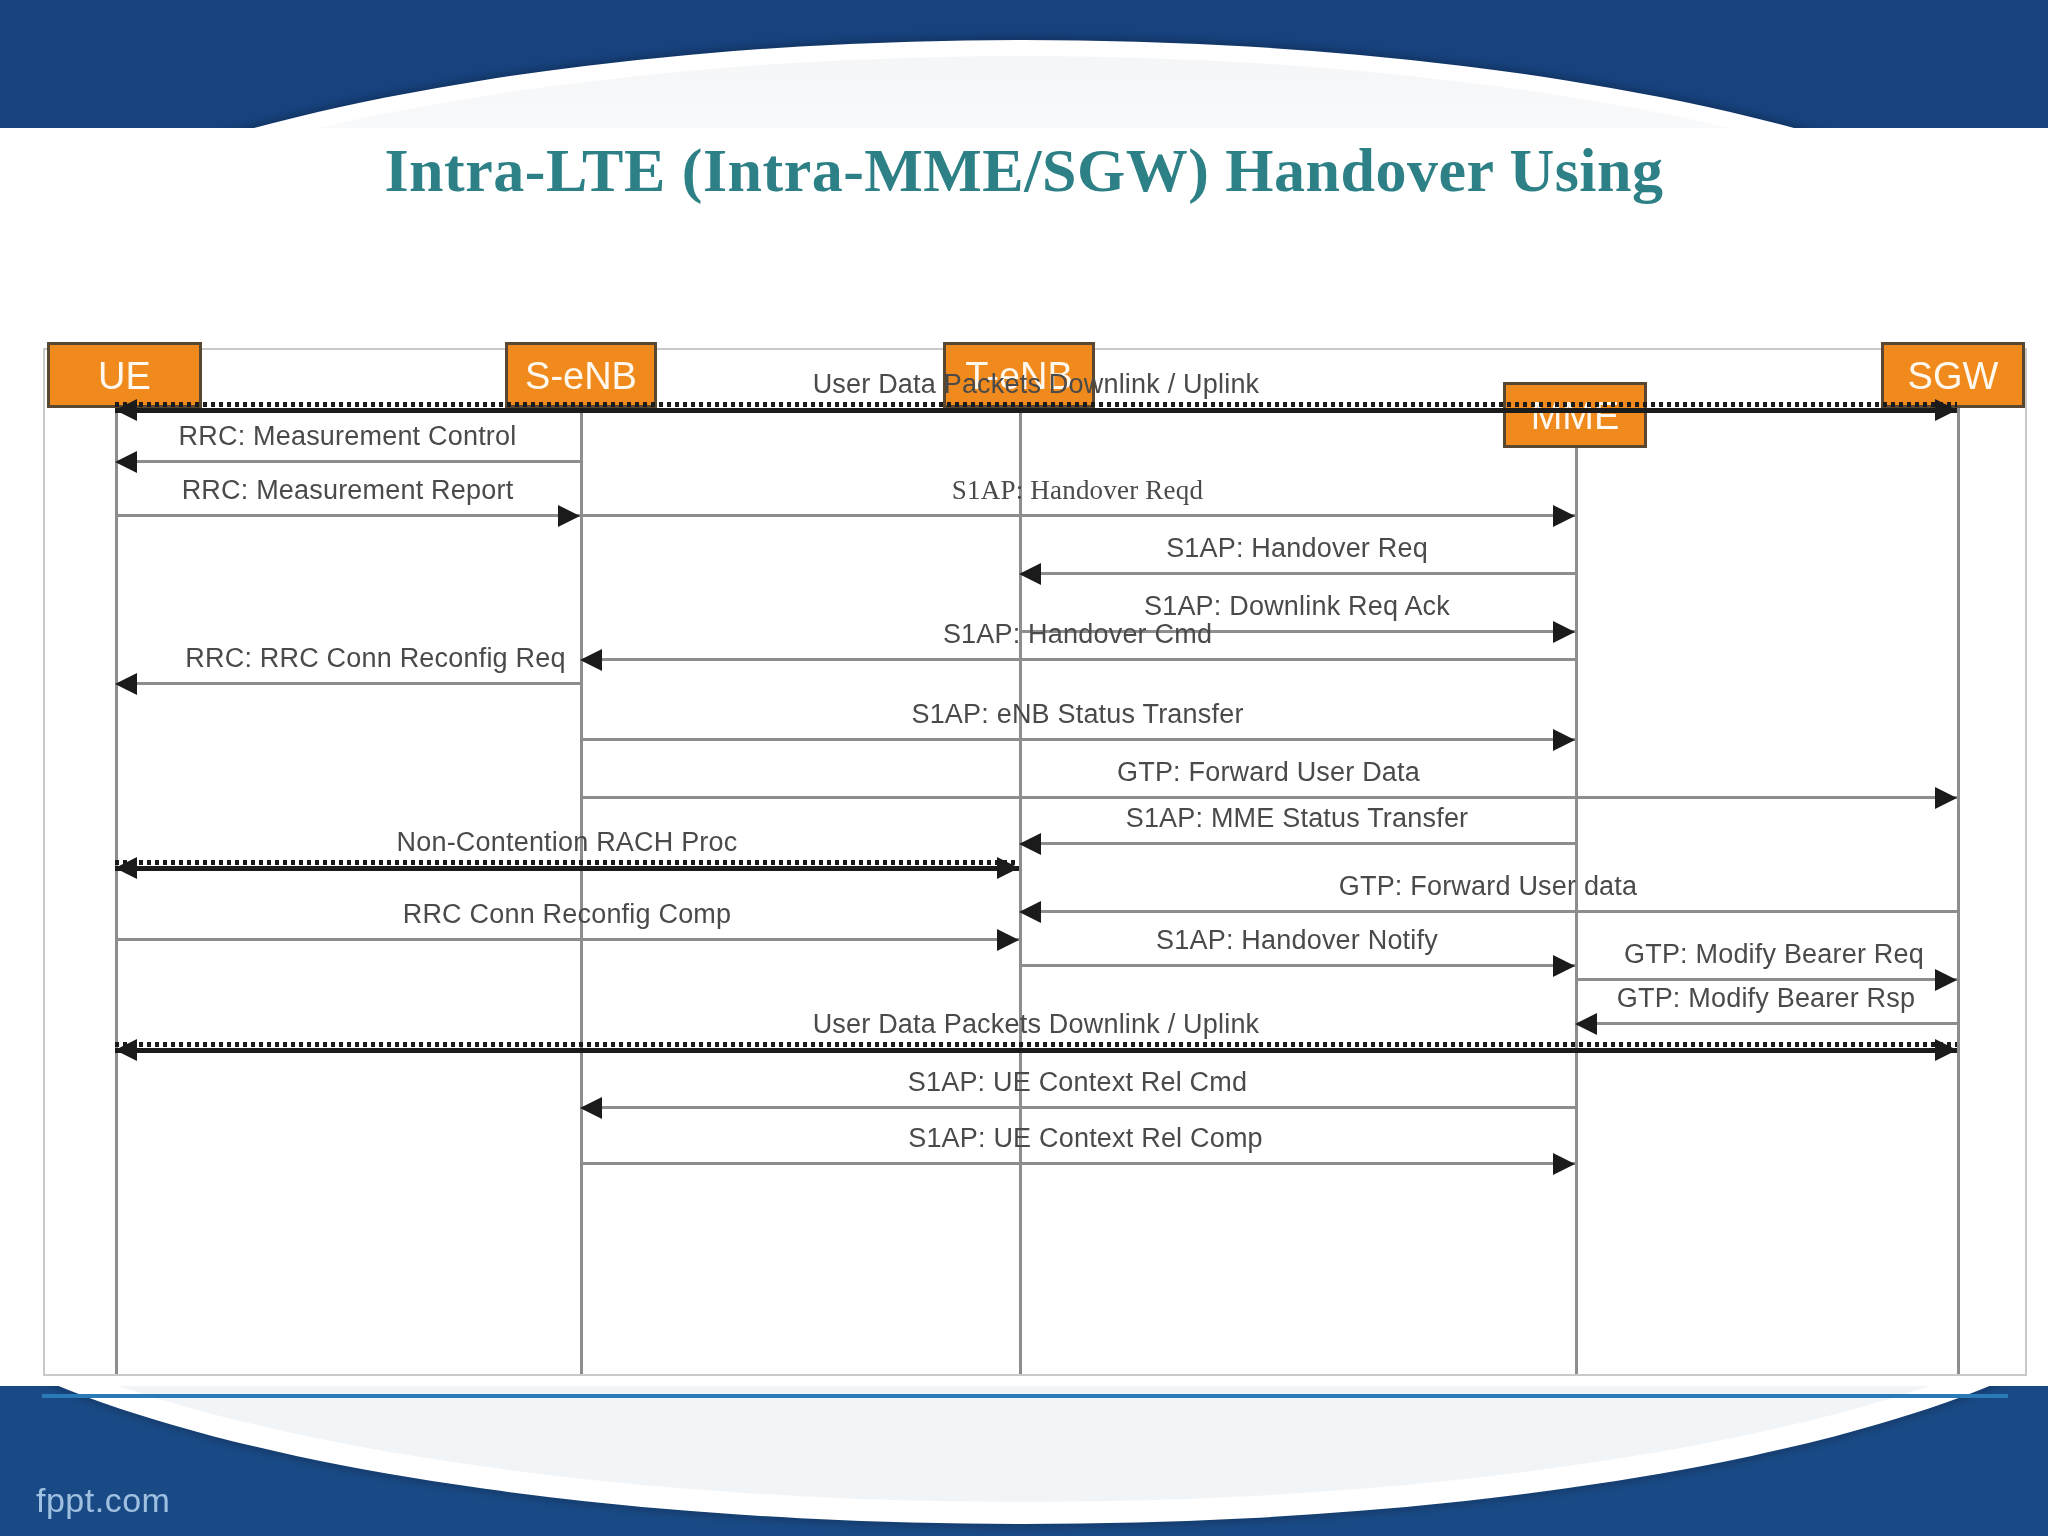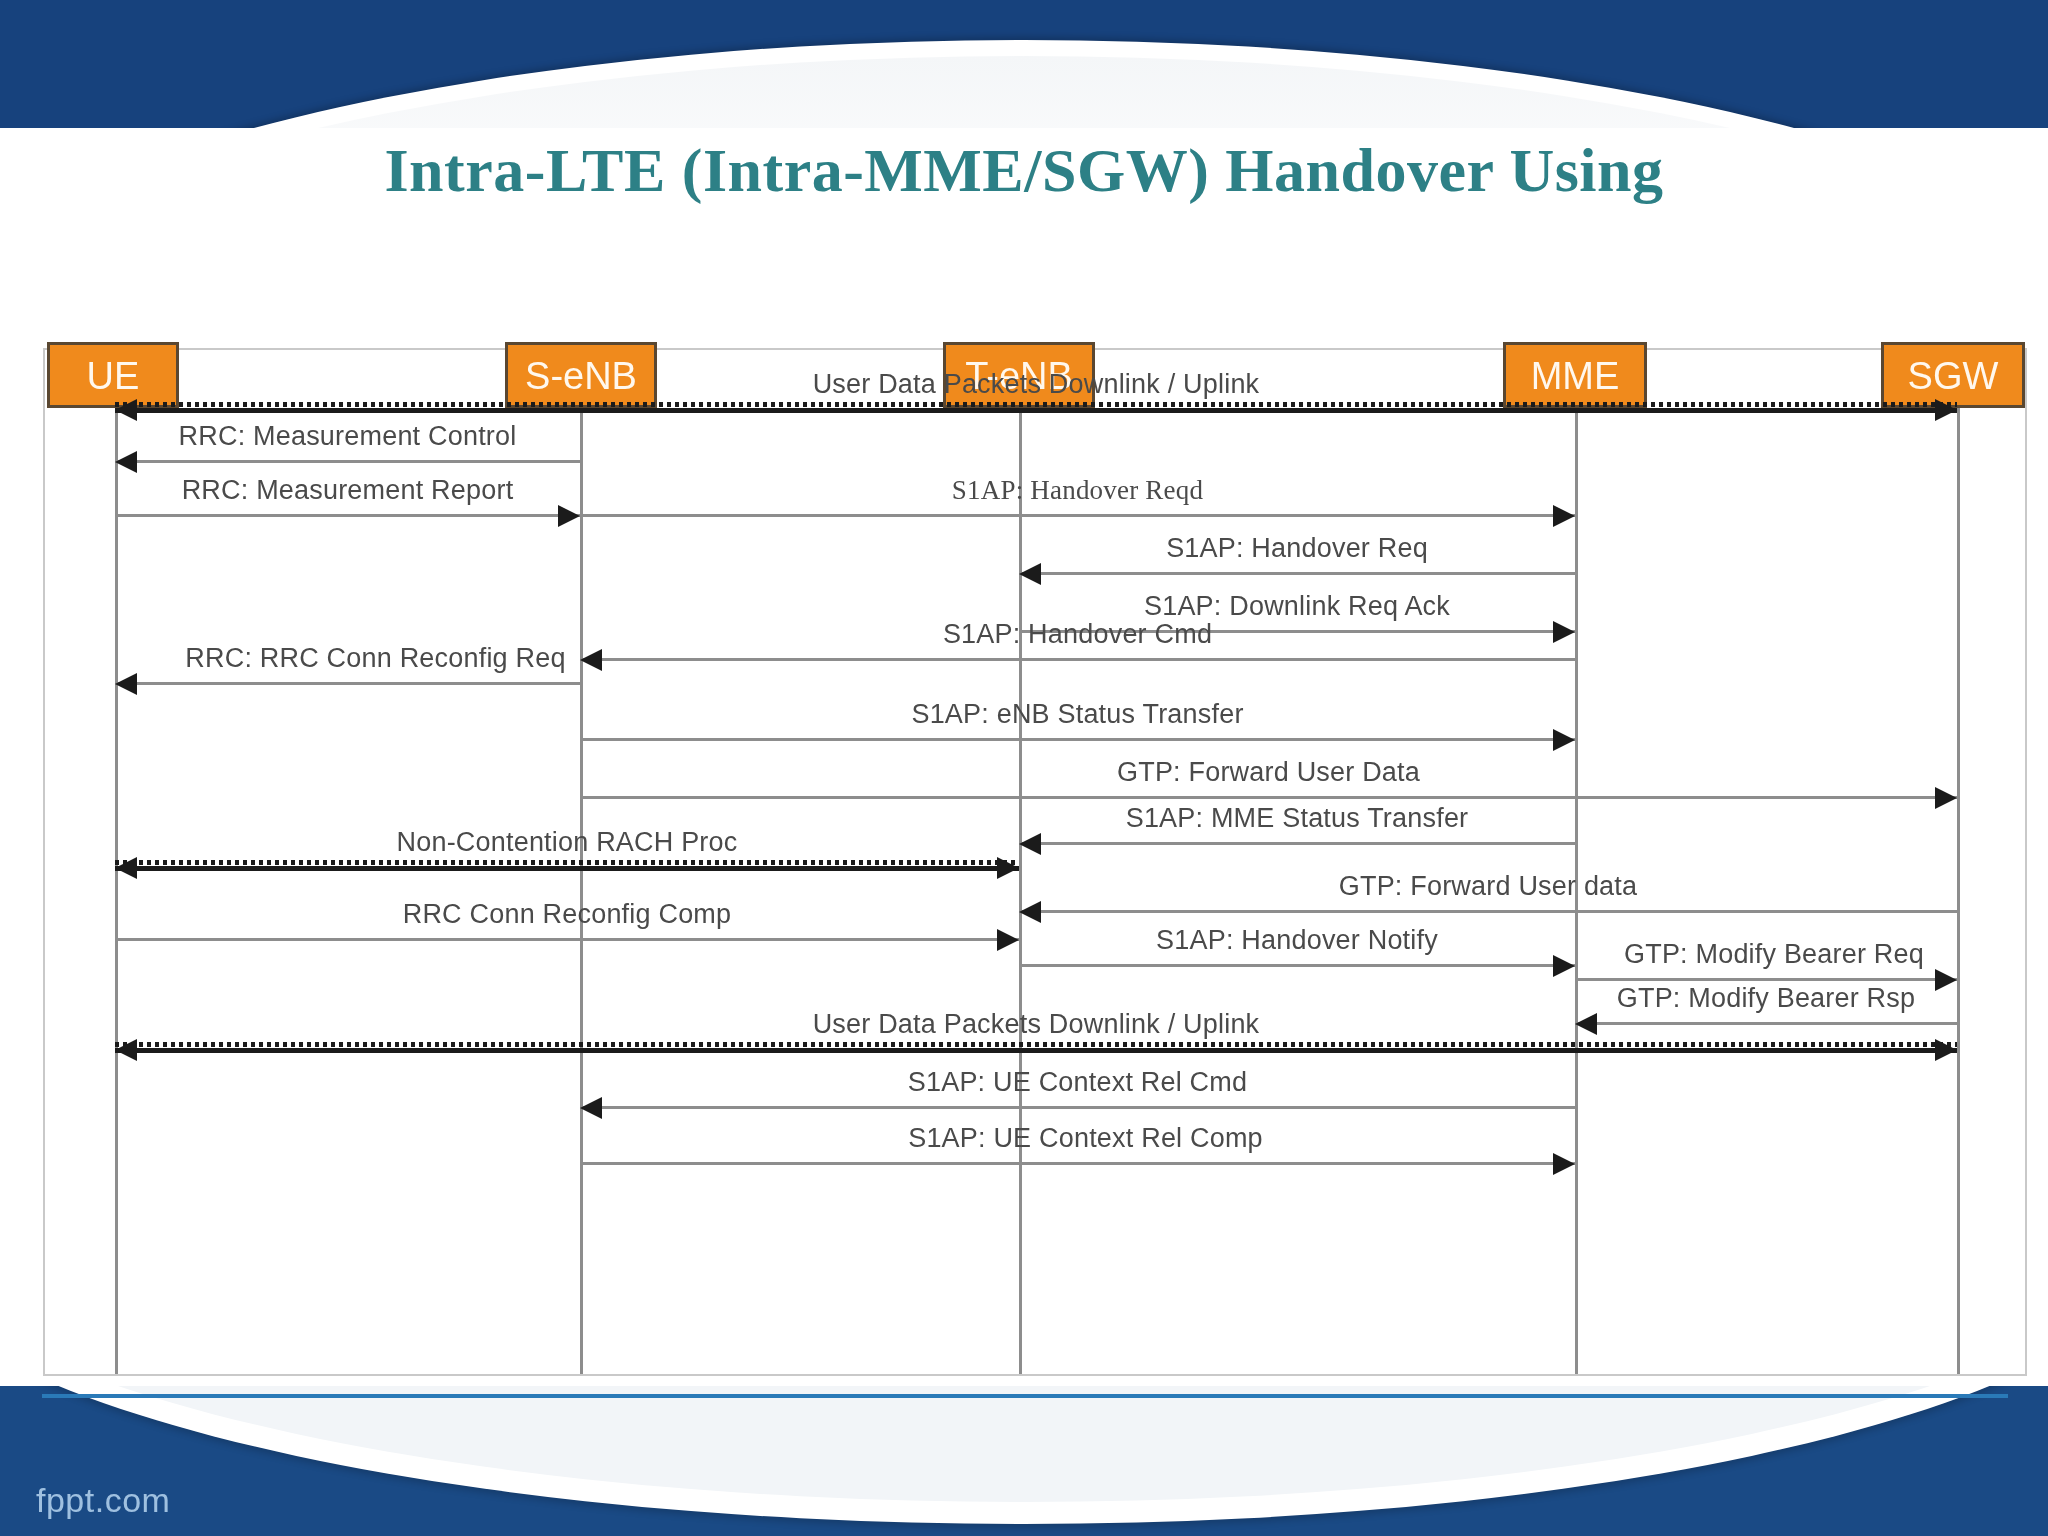--- a/index.html
+++ b/index.html
@@ -153,27 +153,27 @@
 <div id="watermark">fppt.com</div>
 
 <div id="title">
   <div class="line">Intra-LTE (Intra-MME/SGW) Handover Using</div>
 </div>
 
 <div id="separator"></div>
 
 <div id="diagram">
     <div class="lifeline" style="left: 70px;"></div>
-    <div class="node-box" style="left: 2px; width: 132px;">UE</div>
+    <div class="node-box" style="left: 2px; width: 155px;">UE</div>
     <div class="lifeline" style="left: 535px;"></div>
     <div class="node-box" style="left: 460px; width: 152px;">S-eNB</div>
     <div class="lifeline" style="left: 974px;"></div>
     <div class="node-box" style="left: 898px; width: 152px;">T-eNB</div>
     <div class="lifeline" style="left: 1530px;"></div>
-    <div class="node-box" style="left: 1458px; width: 144px;">MME</div>
+    <div class="node-box" style="left: 1458px; width: 144px; margin-top: 40px;">MME</div>
     <div class="lifeline" style="left: 1912px;"></div>
     <div class="node-box" style="left: 1836px; width: 144px;">SGW</div>
     <div class="msg" style="left: 70px; top: 58px; width: 1842px;">
       <div class="line thick" style="left: 0px; width: 1842px;"></div>
       <div class="dots" style="left: 0px; width: 1842px;"></div>
       <div class="arrow left" style="left: 0px;"></div>
       <div class="arrow right" style="left: 1820px;"></div>
       <div class="lbl" style="left: 0px; width: 1842px;">User Data Packets Downlink / Uplink</div>
     </div>
     <div class="msg" style="left: 70px; top: 110px; width: 465px;">

